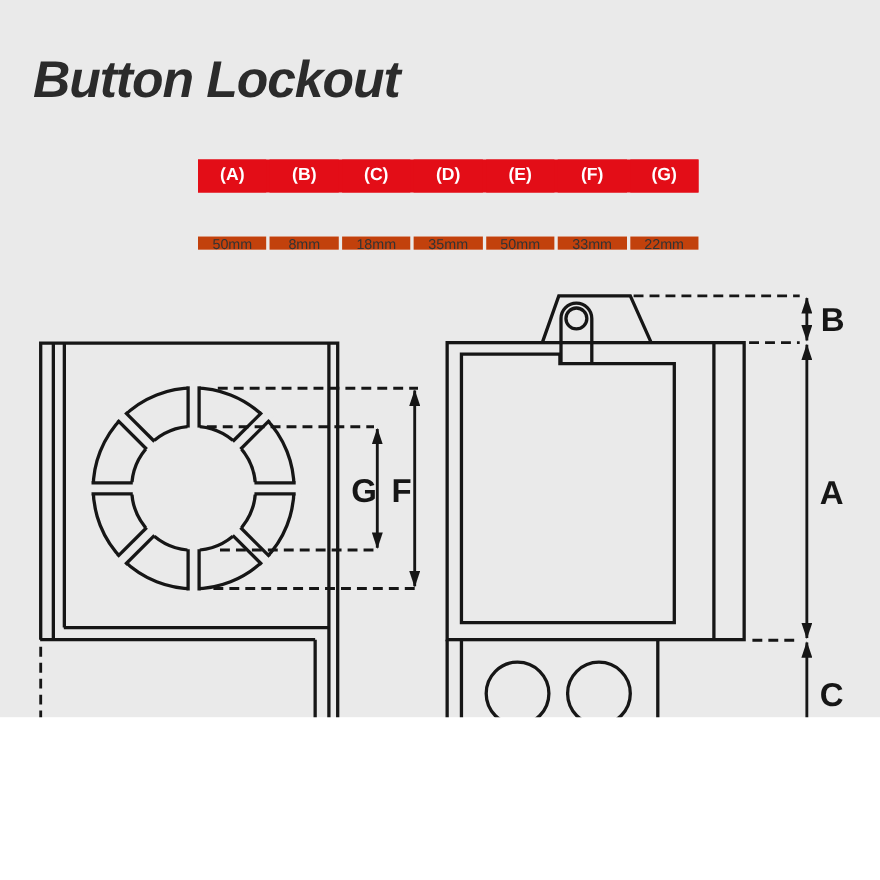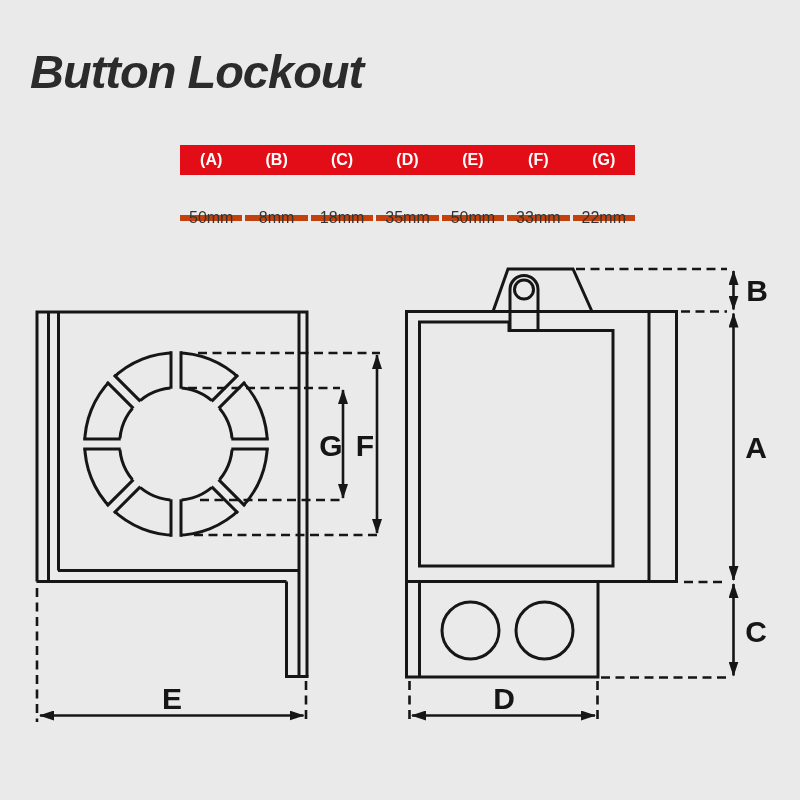--- a/index.html
+++ b/index.html
@@ -1,27 +1,27 @@
 <!DOCTYPE html>
 <html><head>
 <meta charset="utf-8">
 <style>
   html,body{margin:0;padding:0;}
   body{font-family:"Liberation Sans", sans-serif;}
-  .canvas{position:relative;width:800px;height:800px;background:#eaeaea;overflow:hidden;}
+  .canvas{position:relative;width:800px;height:652px;background:#eaeaea;overflow:hidden;}
   .title{position:absolute;left:30px;top:44px;margin:0;font-size:47px;font-weight:bold;
          font-style:italic;letter-spacing:-1px;color:#2b2b2b;}
   .spec-table{position:absolute;left:180px;top:145px;width:455px;}
   .spec-table .row{display:flex;gap:3px;}
   .header-row{background:#e30d17;height:30px;}
   .header-row .cell{flex:1;display:flex;align-items:center;justify-content:center;
                     color:#ffffff;font-weight:bold;font-size:16px;background:#e30d17;}
   .value-row{height:37px;}
   .value-row .cell{flex:1;display:flex;align-items:center;justify-content:center;
-                   background:#ffffff;border:3px solid #c2410c;color:#333333;font-size:16px;
+                   background:#ffffff;border:6px solid #c2410c;color:#333333;font-size:13px;
                    box-sizing:border-box;margin-top:40px;}
   .drawing{position:absolute;left:0;top:0;}
   .ln{stroke:#161616;stroke-width:3;fill:none;}
   .lnf{stroke:#161616;stroke-width:3;fill:#eaeaea;}
   .dash{stroke:#161616;stroke-width:2.6;fill:none;stroke-dasharray:9 5.5;}
   .dim{stroke:#161616;stroke-width:2.6;fill:none;}
   .dim-label{font-family:"Liberation Sans", sans-serif;font-size:30px;font-weight:bold;
              fill:#161616;text-anchor:middle;}
 </style>
 </head>

